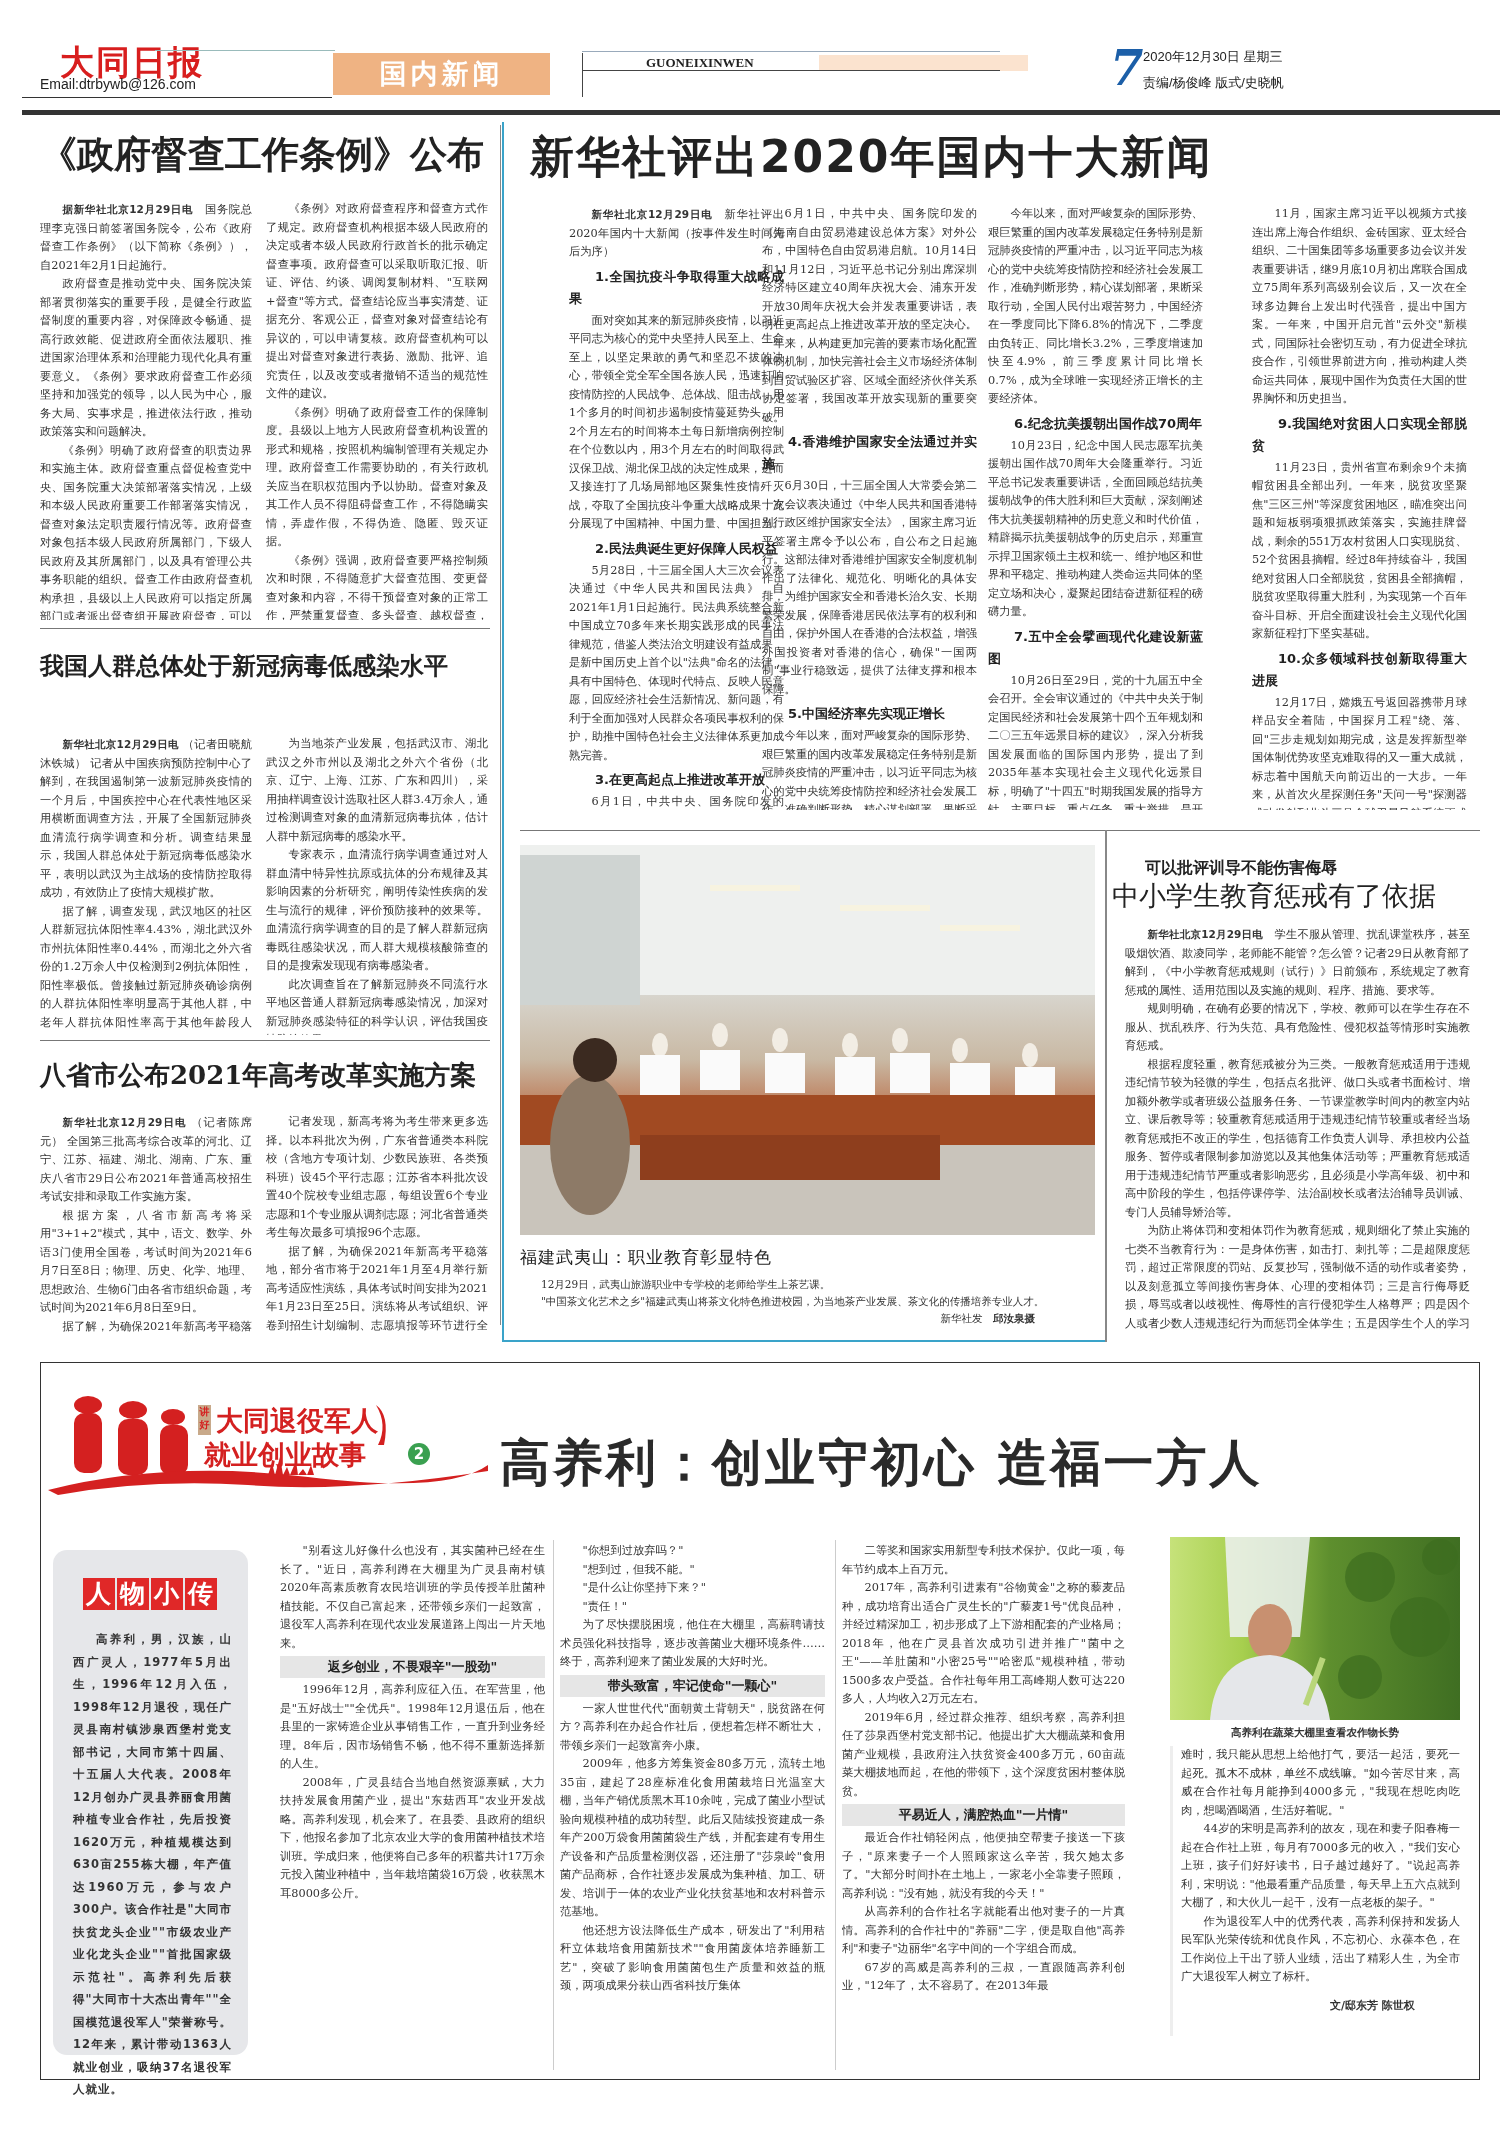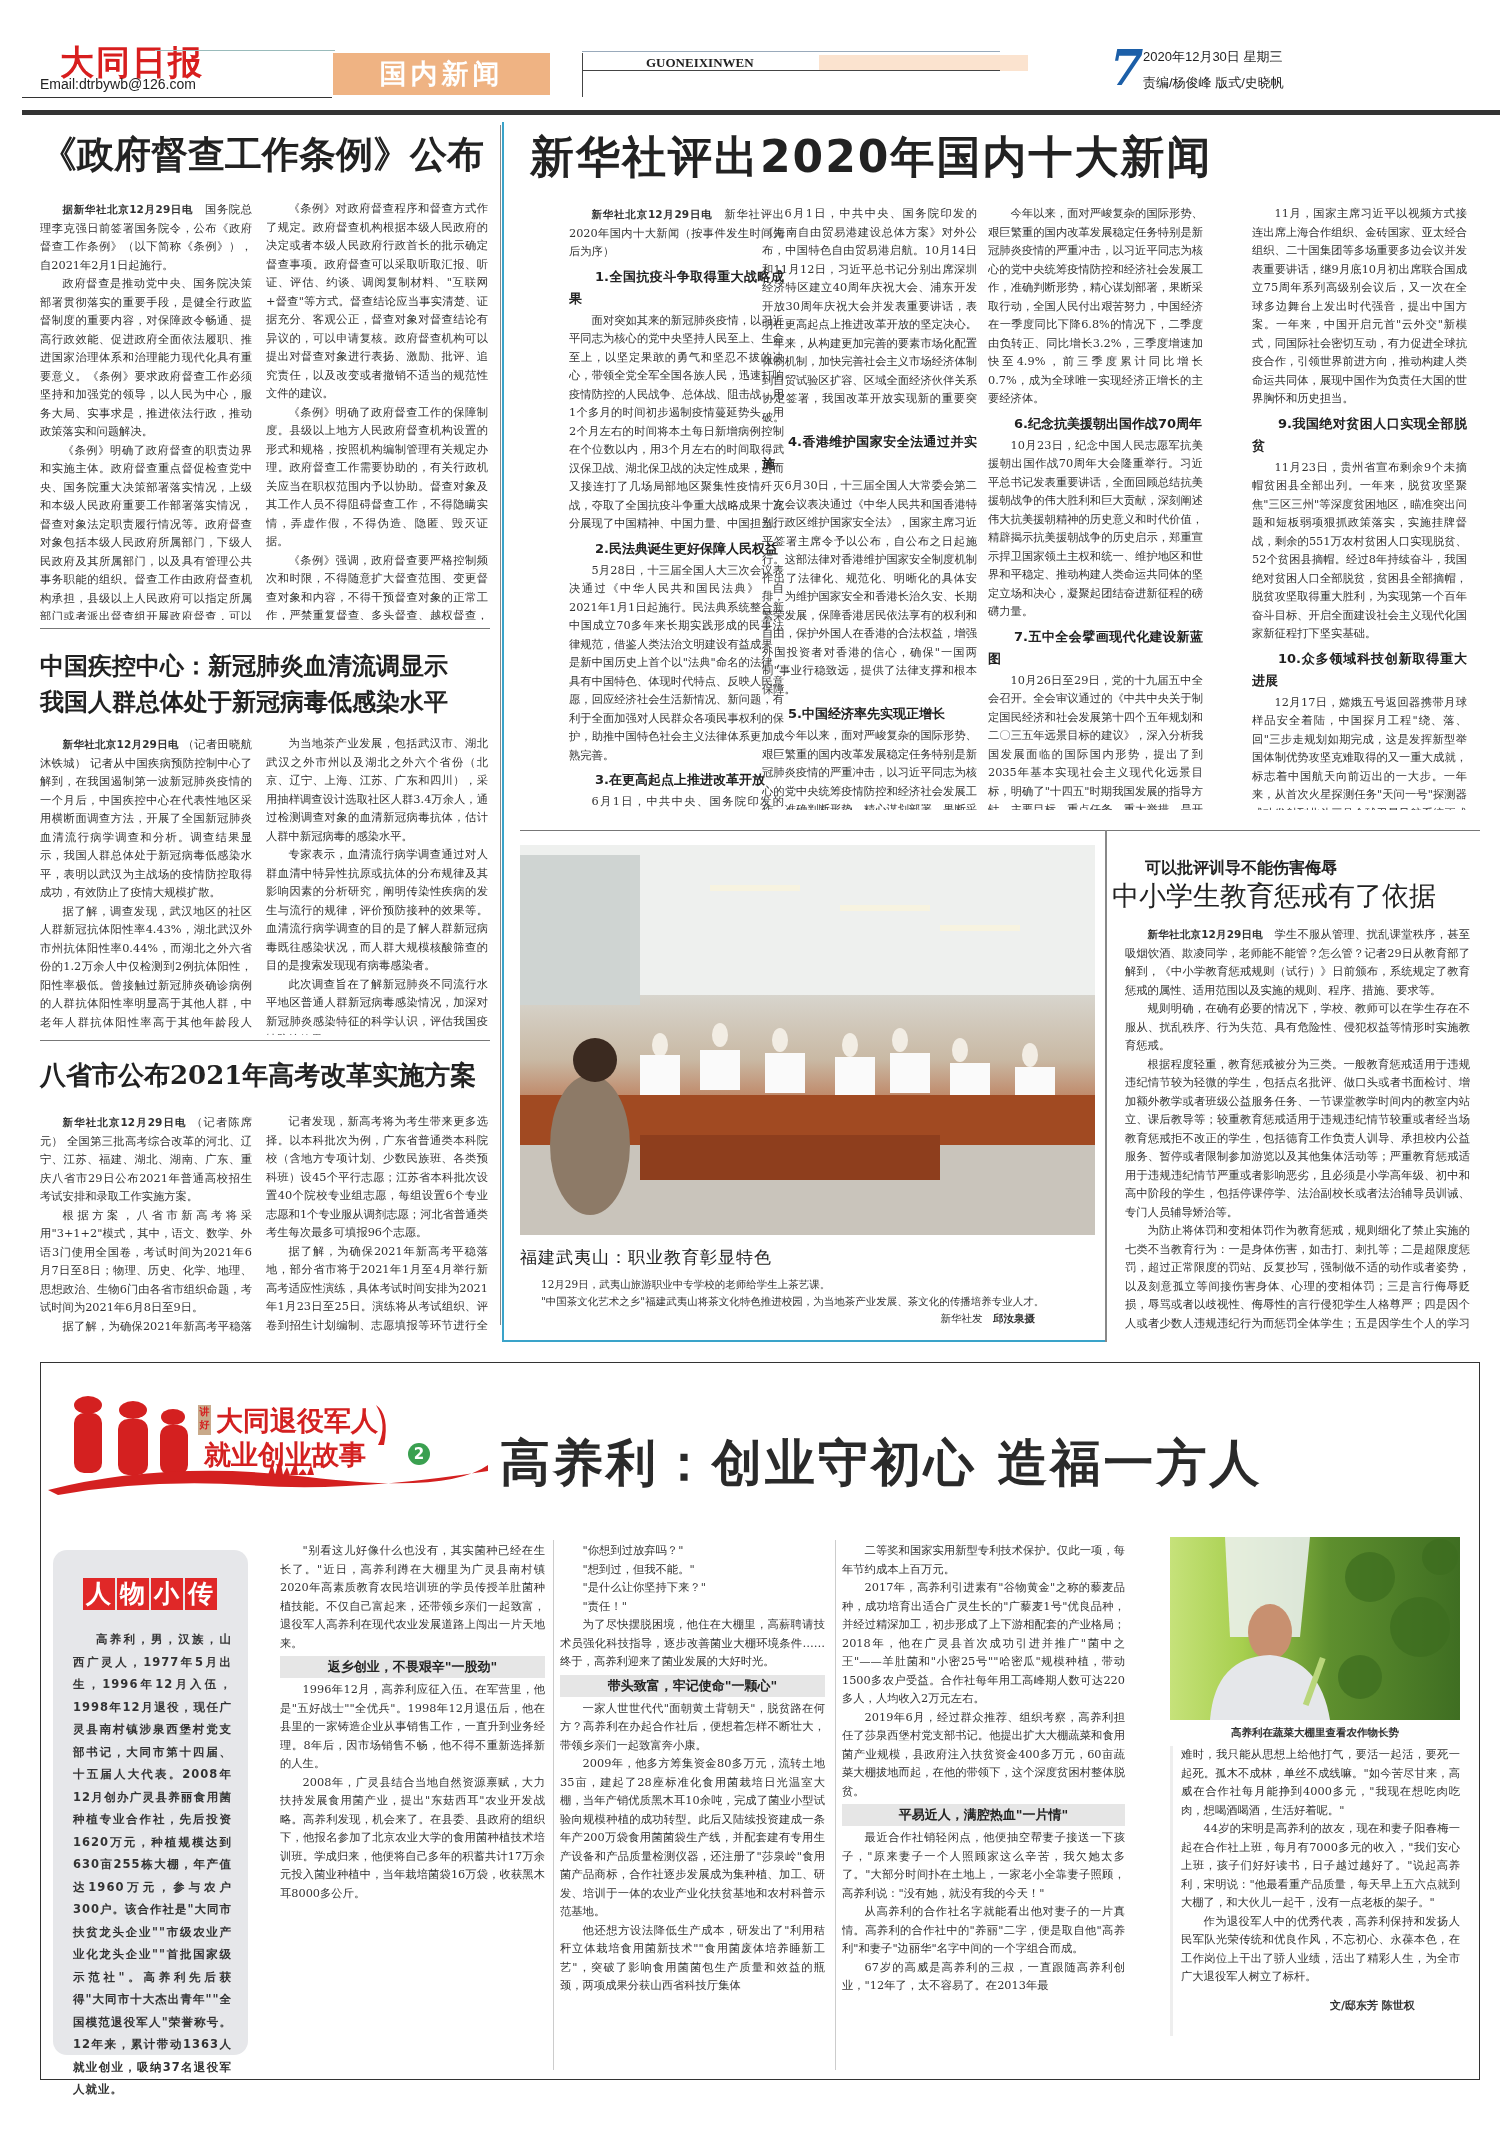--- a/index.html
+++ b/index.html
@@ -63,21 +63,20 @@
   <p>《条例》明确了政府督查的职责边界和实施主体。政府督查重点督促检查党中央、国务院重大决策部署落实情况，上级和本级人民政府重要工作部署落实情况，督查对象法定职责履行情况等。政府督查对象包括本级人民政府所属部门，下级人民政府及其所属部门，以及具有管理公共事务职能的组织。督查工作由政府督查机构承担，县级以上人民政府可以指定所属部门或者派出督查组开展政府督查，可以邀请人大代表、政协委员、政府参事和专家学者等参加督查组。</p>
 </div>
 <div class="abs body" style="left:266px;top:200px;width:222px;height:420px;">
   <p>《条例》对政府督查程序和督查方式作了规定。政府督查机构根据本级人民政府的决定或者本级人民政府行政首长的批示确定督查事项。政府督查可以采取听取汇报、听证、评估、约谈、调阅复制材料、"互联网+督查"等方式。督查结论应当事实清楚、证据充分、客观公正，督查对象对督查结论有异议的，可以申请复核。政府督查机构可以提出对督查对象进行表扬、激励、批评、追究责任，以及改变或者撤销不适当的规范性文件的建议。</p>
   <p>《条例》明确了政府督查工作的保障制度。县级以上地方人民政府督查机构设置的形式和规格，按照机构编制管理有关规定办理。政府督查工作需要协助的，有关行政机关应当在职权范围内予以协助。督查对象及其工作人员不得阻碍督查工作，不得隐瞒实情，弄虚作假，不得伪造、隐匿、毁灭证据。</p>
   <p>《条例》强调，政府督查要严格控制频次和时限，不得随意扩大督查范围、变更督查对象和内容，不得干预督查对象的正常工作，严禁重复督查、多头督查、越权督查，力戒形式主义、官僚主义。</p>
 </div>
 <div class="abs hline" style="left:40px;top:628px;width:450px;"></div>
 
 <div class="abs hed" style="left:40px;top:648px;font-size:24px;line-height:36px;">
-  <div>中国疾控中心：新冠肺炎血清流调显示</div>
   <div>我国人群总体处于新冠病毒低感染水平</div>
 </div>
 <div class="abs body" style="left:40px;top:735px;width:212px;height:300px;">
   <p><span class="dl">新华社北京12月29日电</span> <span>（记者田晓航　沐铁城）</span> <span>记者从中国疾病预防控制中心了解到，在我国遏制第一波新冠肺炎疫情的一个月后，中国疾控中心在代表性地区采用横断面调查方法，开展了全国新冠肺炎血清流行病学调查和分析。调查结果显示，我国人群总体处于新冠病毒低感染水平，表明以武汉为主战场的疫情防控取得成功，有效防止了疫情大规模扩散。</span></p>
   <p>据了解，调查发现，武汉地区的社区人群新冠抗体阳性率4.43%，湖北武汉外市州抗体阳性率0.44%，而湖北之外六省份的1.2万余人中仅检测到2例抗体阳性，阳性率极低。曾接触过新冠肺炎确诊病例的人群抗体阳性率明显高于其他人群，中老年人群抗体阳性率高于其他年龄段人群。</p>
 </div>
 <div class="abs body" style="left:266px;top:735px;width:222px;height:300px;">
   <p>为当地茶产业发展，包括武汉市、湖北武汉之外市州以及湖北之外六个省份（北京、辽宁、上海、江苏、广东和四川），采用抽样调查设计选取社区人群3.4万余人，通过检测调查对象的血清新冠病毒抗体，估计人群中新冠病毒的感染水平。</p>
   <p>专家表示，血清流行病学调查通过对人群血清中特异性抗原或抗体的分布规律及其影响因素的分析研究，阐明传染性疾病的发生与流行的规律，评价预防接种的效果等。血清流行病学调查的目的是了解人群新冠病毒既往感染状况，而人群大规模核酸筛查的目的是搜索发现现有病毒感染者。</p>
   <p>此次调查旨在了解新冠肺炎不同流行水平地区普通人群新冠病毒感染情况，加深对新冠肺炎感染特征的科学认识，评估我国疫情防控效果。</p>

